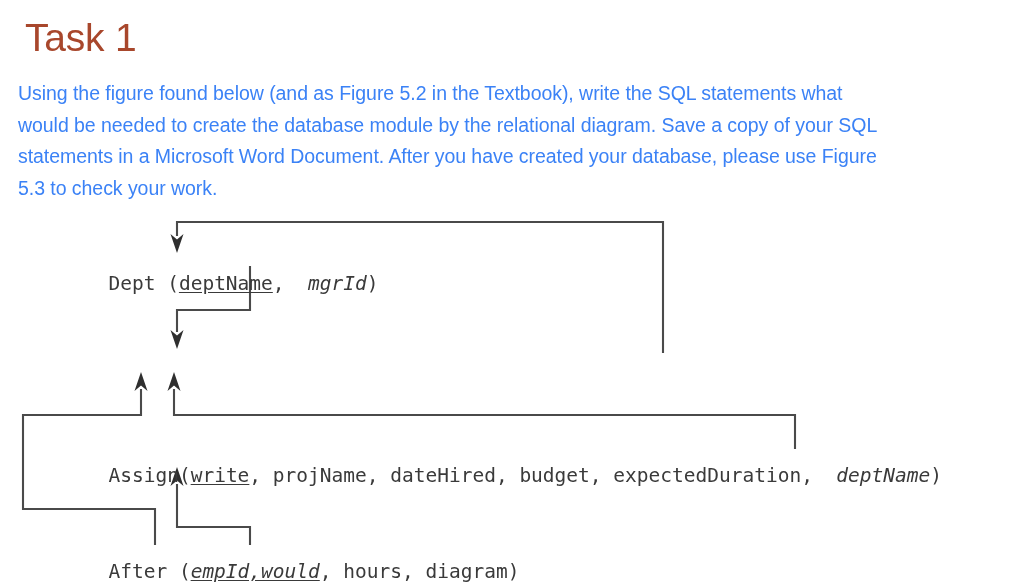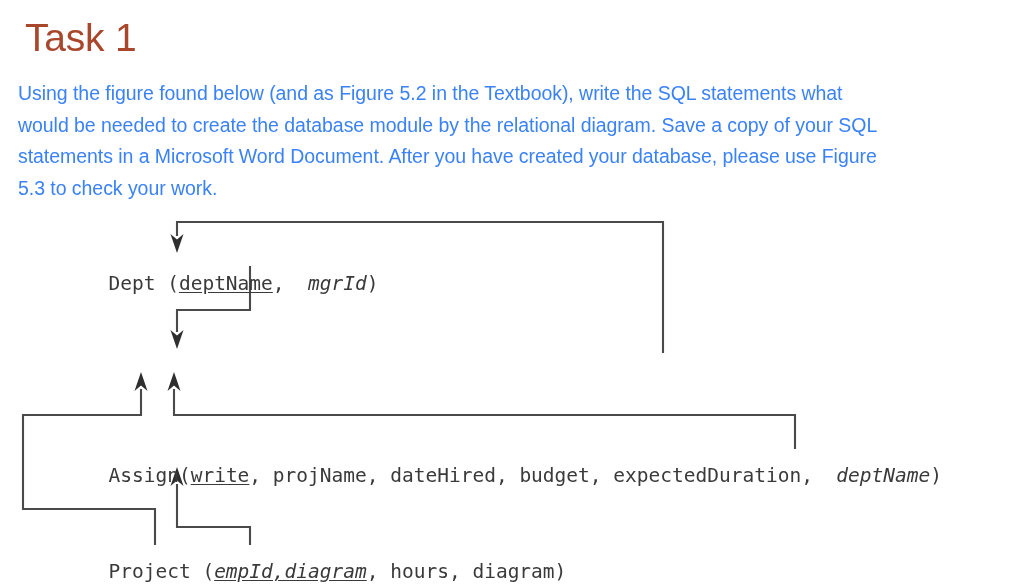--- a/index.html
+++ b/index.html
@@ -140,17 +140,17 @@
     <div class="relation" id="rel-dept">
       <span>Dept</span><span> (</span><span class="rel-pk">deptName</span><span>,  </span><span class="rel-fk">mgrId</span><span>)</span>
     </div>
 
 
     <div class="relation" id="rel-project">
       <span>Assign</span><span>(</span><span class="rel-pk">write</span><span>, projName, dateHired, budget, expectedDuration,  </span><span class="rel-fk">deptName</span><span>)</span>
     </div>
 
     <div class="relation" id="rel-assign">
-      <span>Project</span><span> (</span><span class="rel-pkfk">empId,diagram</span><span>, hours, diagram</span><span>)</span>
+      <span>After</span><span> (</span><span class="rel-pkfk">empId,would</span><span>, hours, diagram</span><span>)</span>
     </div>
 
   </div>
 </div>
 
 </body></html>

